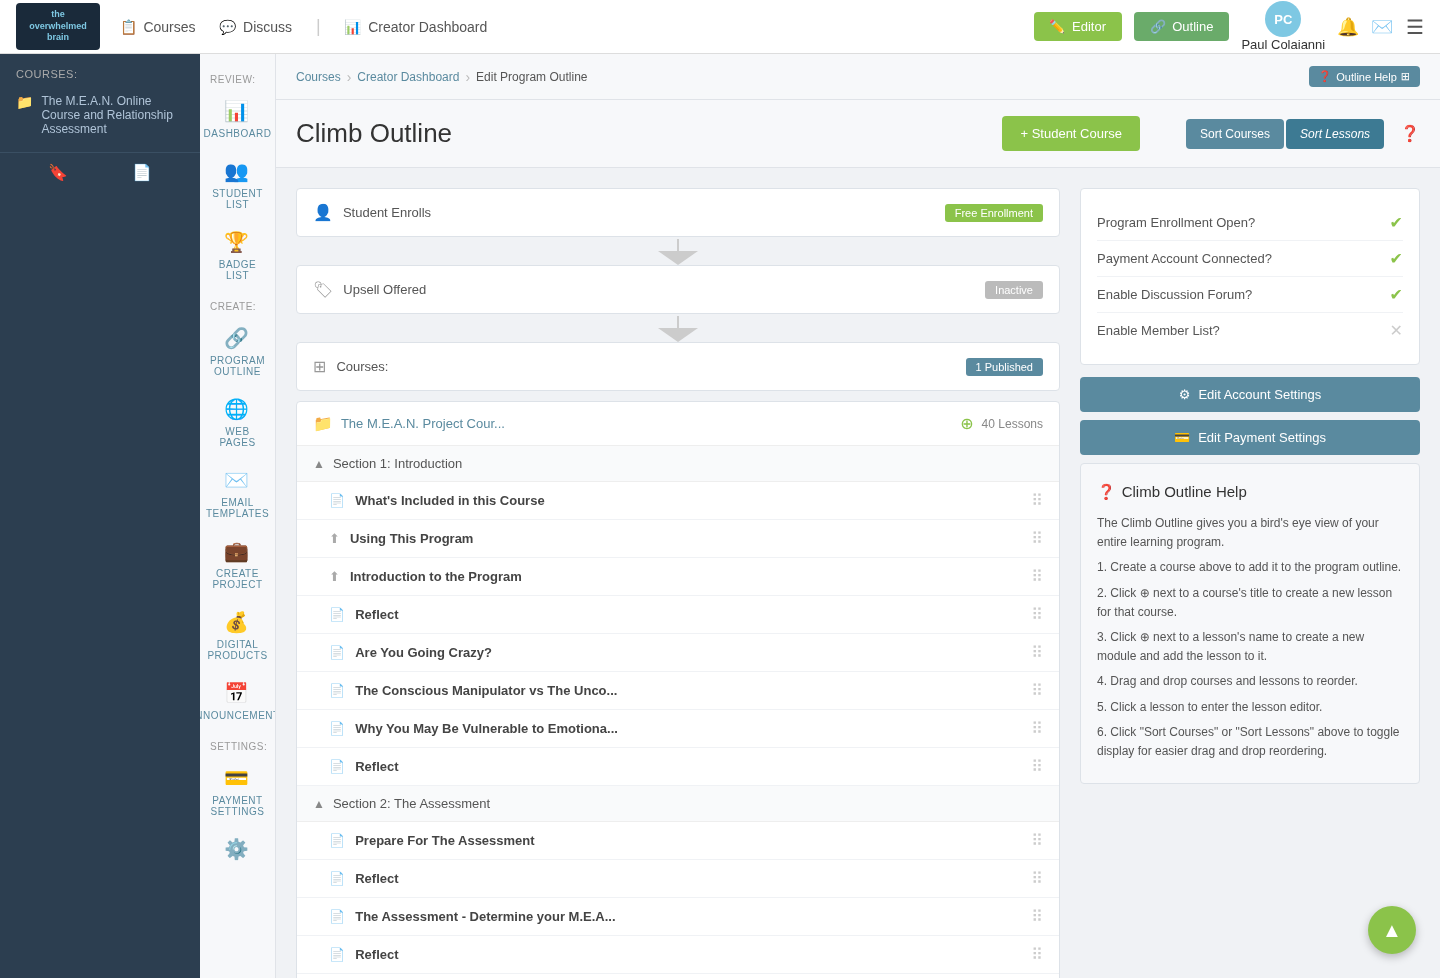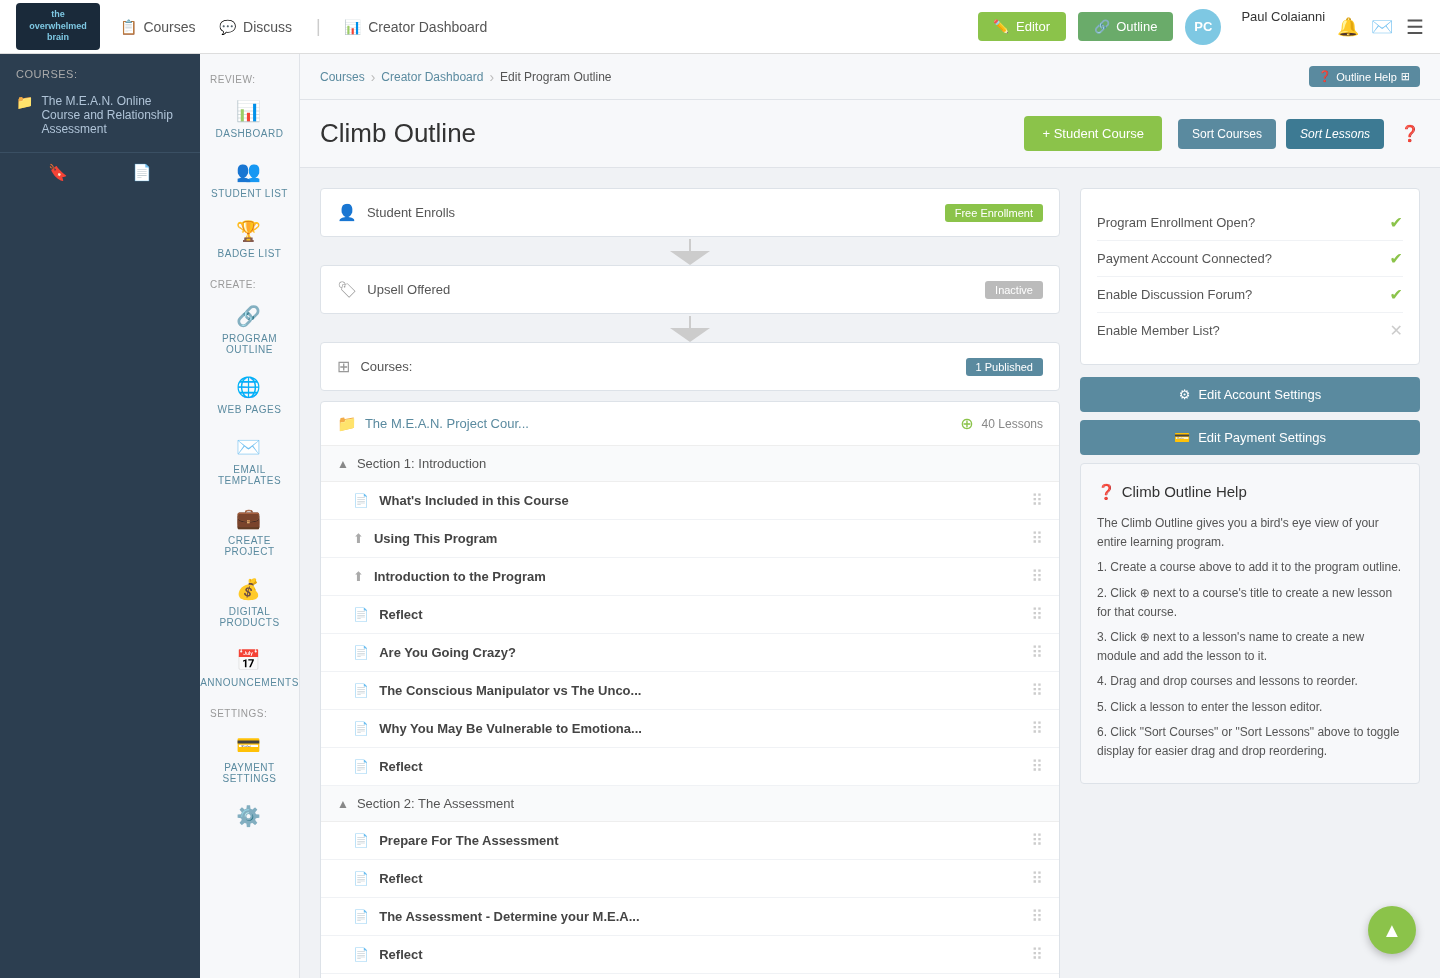--- a/index.html
+++ b/index.html
@@ -63,21 +63,21 @@
       background: #6aab6a;
       color: #fff;
       border: none;
       padding: 7px 16px;
       border-radius: 4px;
       cursor: pointer;
       font-size: 13px;
       display: flex; align-items: center; gap: 6px;
     }
     .avatar-box {
-      display: flex; gap: 20px;
+      display: flex; align-items: center; gap: 0; flex-direction: column;
     }
     .avatar-circle {
       width: 36px; height: 36px; border-radius: 50%;
       background: #7ec8e3;
       display: flex; align-items: center; justify-content: center;
       color: #fff; font-weight: bold; font-size: 13px;
     }
     .nav-icon { color: #888; font-size: 18px; cursor: pointer; }
     .hamburger { font-size: 20px; color: #555; cursor: pointer; }
 
@@ -117,21 +117,21 @@
     .sidebar-bottom {
       display: flex;
       justify-content: space-around;
       padding: 10px 16px;
       border-top: 1px solid #3a4f63;
       margin-top: 8px;
     }
 
     
     .nav-panel {
-      width: 100px;
+      width: 76px;
       background: #f7f8fa;
       border-right: 1px solid #e0e3e8;
       flex-shrink: 0;
       overflow-y: auto;
       padding: 10px 0;
     }
     .nav-section-label {
       font-size: 10px;
       color: #999;
       padding: 10px 10px 4px;
@@ -213,21 +213,21 @@
     .btn-sort {
       background: #5a8a9f;
       color: #fff;
       border: none;
       padding: 8px 14px;
       border-radius: 4px;
       cursor: pointer;
       font-size: 12px;
     }
     .btn-sort.active { background: #3d7a93; font-style: italic; }
-    .sort-group { display: flex; gap: 10px; }
+    .sort-group { display: flex; gap: 2px; margin-left: 30px; }
     .help-circle { color: #888; font-size: 16px; cursor: pointer; }
 
     
     .content-area {
       display: flex;
       gap: 0;
       padding: 20px;
       align-items: flex-start;
     }
 

